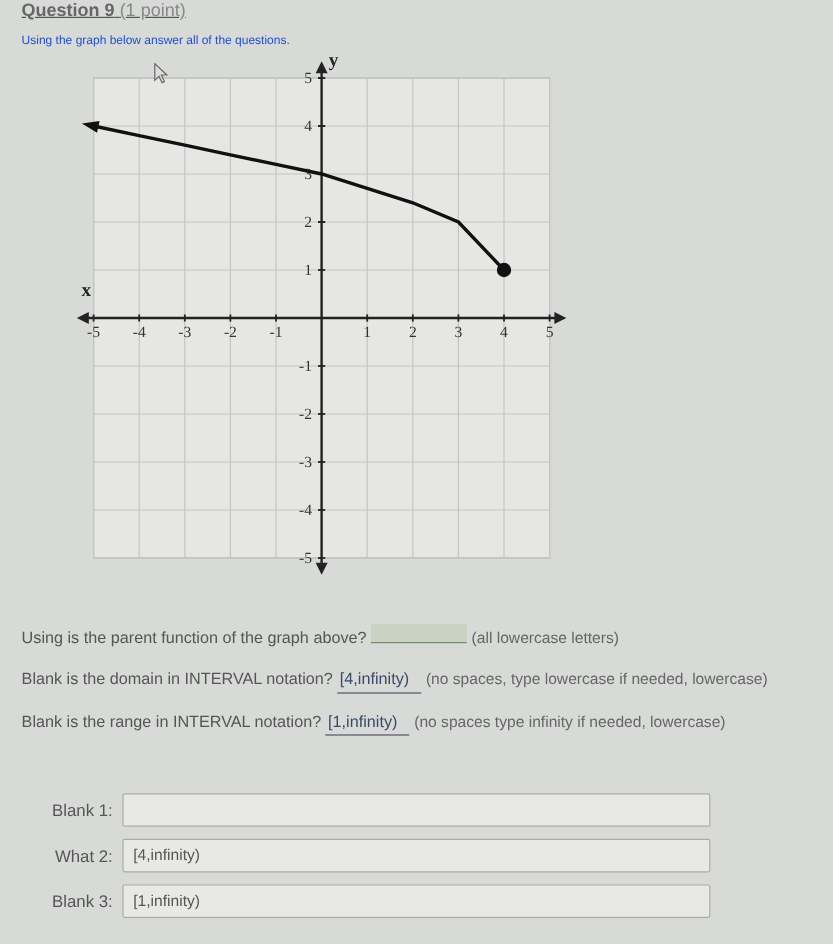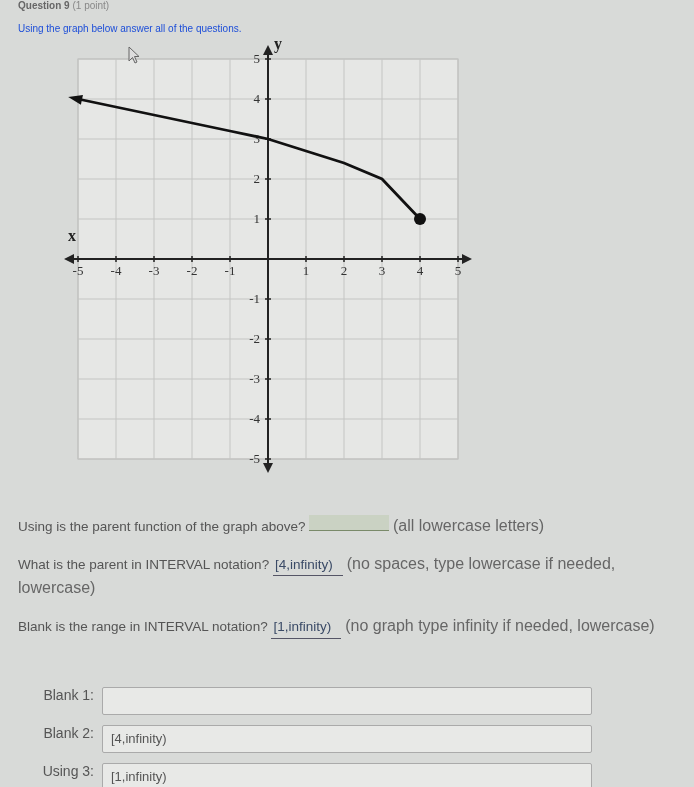--- a/index.html
+++ b/index.html
@@ -6,24 +6,25 @@
     body {
       width: 694px;
       height: 787px;
       background: #d8dad8;
       font-family: Arial, sans-serif;
       color: #4a4a4a;
       padding: 0 18px;
       overflow: hidden;
     }
     .question-header {
-      font-size: 10px;
+      font-size: 15px;
       color: #555;
       padding-top: 0;
       margin-bottom: 12px;
+      text-decoration: underline;
     }
     .question-header .qnum { font-weight: 600; color: #666; }
     .question-header .points { color: #888; }
     .prompt {
       font-size: 10px;
       color: #1d4ed8;
     }
     .graph-wrap {
       width: 430px;
       height: 450px;
@@ -45,27 +46,28 @@
       height: 16px;
       vertical-align: baseline;
     }
     .blank-filled {
       display: inline-block;
       min-width: 70px;
       border-bottom: 1px solid #556;
       color: #3a4a66;
       padding: 0 2px;
     }
-    .hint { color: #666; font-size: 16px; }
+    .hint { color: #666; font-size: 13px; }
     .answer-block {
       margin-top: 28px;
       padding: 10px 8px;
     }
     .answer-row {
       display: flex;
+      align-items: center;
       margin: 10px 0;
       font-size: 14px;
       color: #555;
     }
     .answer-row label { width: 68px; text-align: right; margin-right: 8px; }
     .answer-input {
       flex: 0 0 490px;
       height: 28px;
       border: 1px solid #aaa;
       background: #e8e9e7;
@@ -175,37 +177,37 @@
   </svg>
 </div>
 
 <div class="q-line">
   <span>Using is the parent function of the graph above?</span>
   <span class="blank-green"></span>
   <span class="hint">(all lowercase letters)</span>
 </div>
 
 <div class="q-line">
-  <span>What is the parent in INTERVAL notation?</span>
+  <span>Blank is the domain in INTERVAL notation?</span>
   <span class="blank-filled">[4,infinity)</span>
   <span class="hint">(no spaces, type lowercase if needed, lowercase)</span>
 </div>
 
 <div class="q-line">
   <span>Blank is the range in INTERVAL notation?</span>
   <span class="blank-filled">[1,infinity)</span>
-  <span class="hint">(no graph type infinity if needed, lowercase)</span>
+  <span class="hint">(no spaces type infinity if needed, lowercase)</span>
 </div>
 
 <div class="answer-block">
   <div class="answer-row">
     <label>Blank 1:</label>
     <input class="answer-input" value="" style="">
   </div>
   <div class="answer-row">
-    <label>Blank 2:</label>
+    <label>What 2:</label>
     <input class="answer-input" value="[4,infinity)" style="">
   </div>
   <div class="answer-row">
-    <label>Using 3:</label>
+    <label>Blank 3:</label>
     <input class="answer-input" value="[1,infinity)" style="">
   </div>
 </div>
 
 </body></html>

